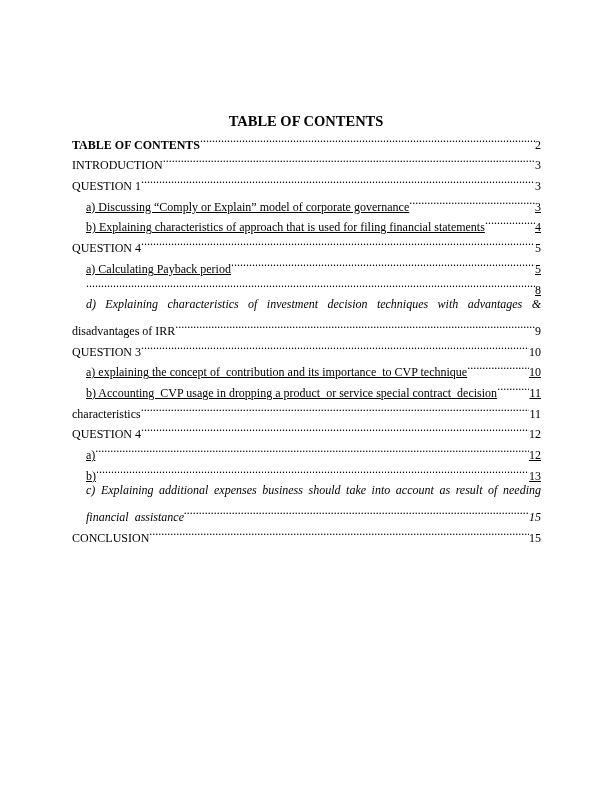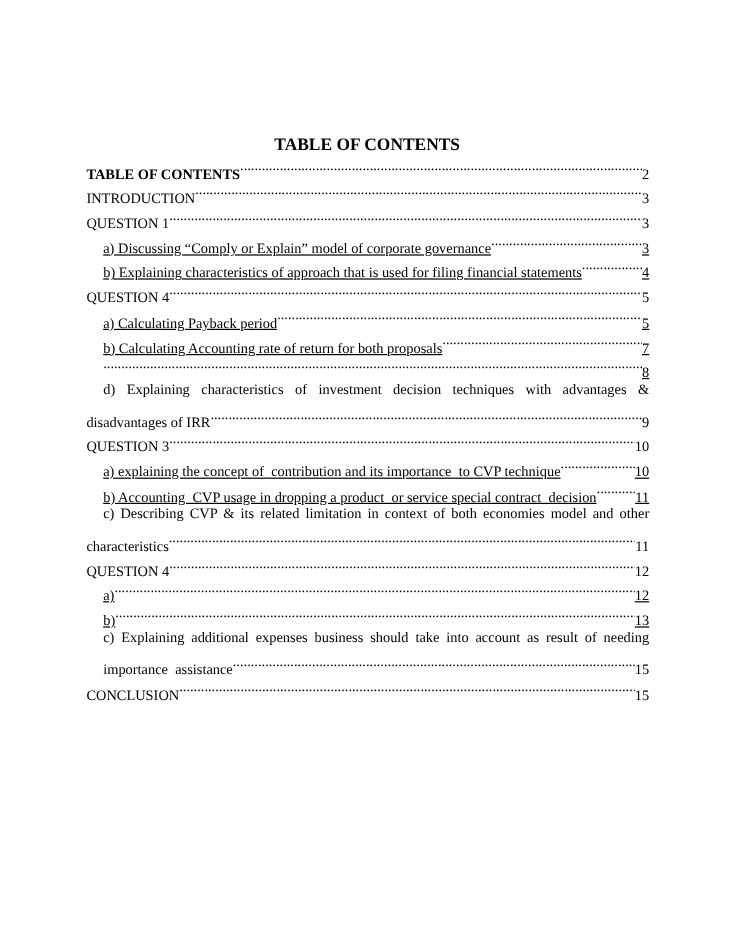--- a/index.html
+++ b/index.html
@@ -10,21 +10,21 @@
                  font-weight: bold; font-size: 14.5px; line-height: 17px; }
     .toc { position: absolute; left: 72px; top: 128px; width: 469px; }
     .row { display: flex; align-items: baseline; height: 20.7px; font-size: 12px; line-height: 20.7px; white-space: nowrap; }
     .row.sub { padding-left: 14px; text-decoration: underline; }
     .row.bold .label { font-weight: bold; }
     .label { flex: 0 0 auto; }
     .leader { flex: 1 1 auto; overflow: hidden; position: relative; height: 20.7px; }
     .leader::after { content: "........................................................................................................................................................................................................................................................................"; position: absolute; left: 0; bottom: 5px; line-height: 12px; font-size: 12px; letter-spacing: 0px; color: #000; }
     .page-num { flex: 0 0 auto; }
     .justify { display: block; height: auto; white-space: normal; text-align: justify; text-align-last: justify; line-height: 20.7px; }
-    .wrap { padding-left: 14px; }
+    .wrap { padding-left: 14px; font-style: italic; }
   </style>
 </head>
 <body>
 
 <div class="page">
   <div class="toc-title">TABLE OF CONTENTS</div>
 
   <div class="toc">
     <div class="row bold">
       <span class="label">TABLE OF CONTENTS</span>
@@ -55,25 +55,20 @@
       <span class="label">QUESTION 4</span>
       <span class="leader"></span>
       <span class="page-num">5</span>
     </div>
     <div class="row sub">
       <span class="label">a) Calculating Payback period</span>
       <span class="leader"></span>
       <span class="page-num">5</span>
     </div>
     <div class="row sub">
-      <span class="label">b) Calculating Accounting rate of return for both proposals</span>
-      <span class="leader"></span>
-      <span class="page-num">7</span>
-    </div>
-    <div class="row sub">
       <span class="leader"></span>
       <span class="page-num">8</span>
     </div>
     <div>
       <div class="row justify wrap">d) Explaining characteristics of investment decision techniques with advantages &amp;</div>
       <div class="row">
         <span class="label">disadvantages of IRR</span>
         <span class="leader"></span>
         <span class="page-num">9</span>
       </div>
@@ -87,21 +82,20 @@
       <span class="label" style="white-space:pre">a) explaining the concept of  contribution and its importance  to CVP technique</span>
       <span class="leader"></span>
       <span class="page-num">10</span>
     </div>
     <div class="row sub">
       <span class="label" style="white-space:pre">b) Accounting  CVP usage in dropping a product  or service special contract  decision</span>
       <span class="leader"></span>
       <span class="page-num">11</span>
     </div>
     <div>
-      <div class="row justify wrap">c) Describing  CVP &amp; its related limitation   in context of both economies model and other</div>
       <div class="row">
         <span class="label">characteristics</span>
         <span class="leader"></span>
         <span class="page-num">11</span>
       </div>
     </div>
     <div class="row">
       <span class="label">QUESTION 4</span>
       <span class="leader"></span>
       <span class="page-num">12</span>
@@ -112,21 +106,21 @@
       <span class="page-num">12</span>
     </div>
     <div class="row sub">
       <span class="label">b)</span>
       <span class="leader"></span>
       <span class="page-num">13</span>
     </div>
     <div>
       <div class="row justify wrap">c)  Explaining additional expenses  business should take into account  as result  of needing</div>
       <div class="row wrap">
-        <span class="label" style="white-space:pre">importance  assistance</span>
+        <span class="label" style="white-space:pre">financial  assistance</span>
         <span class="leader"></span>
         <span class="page-num">15</span>
       </div>
     </div>
     <div class="row">
       <span class="label">CONCLUSION</span>
       <span class="leader"></span>
       <span class="page-num">15</span>
     </div>
   </div>

